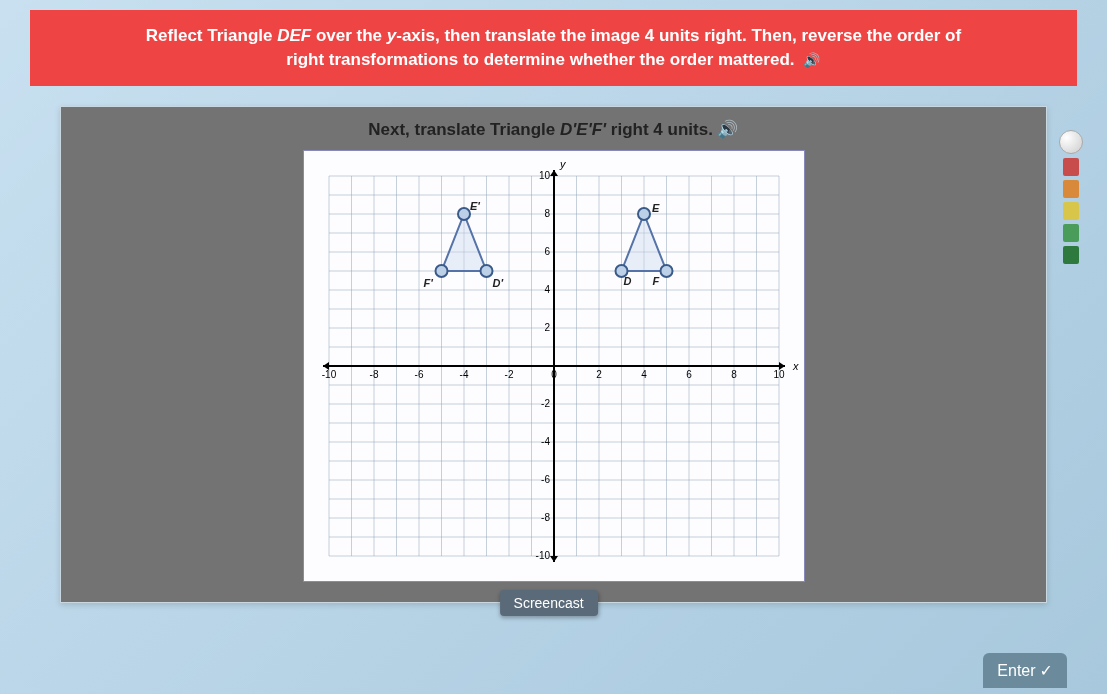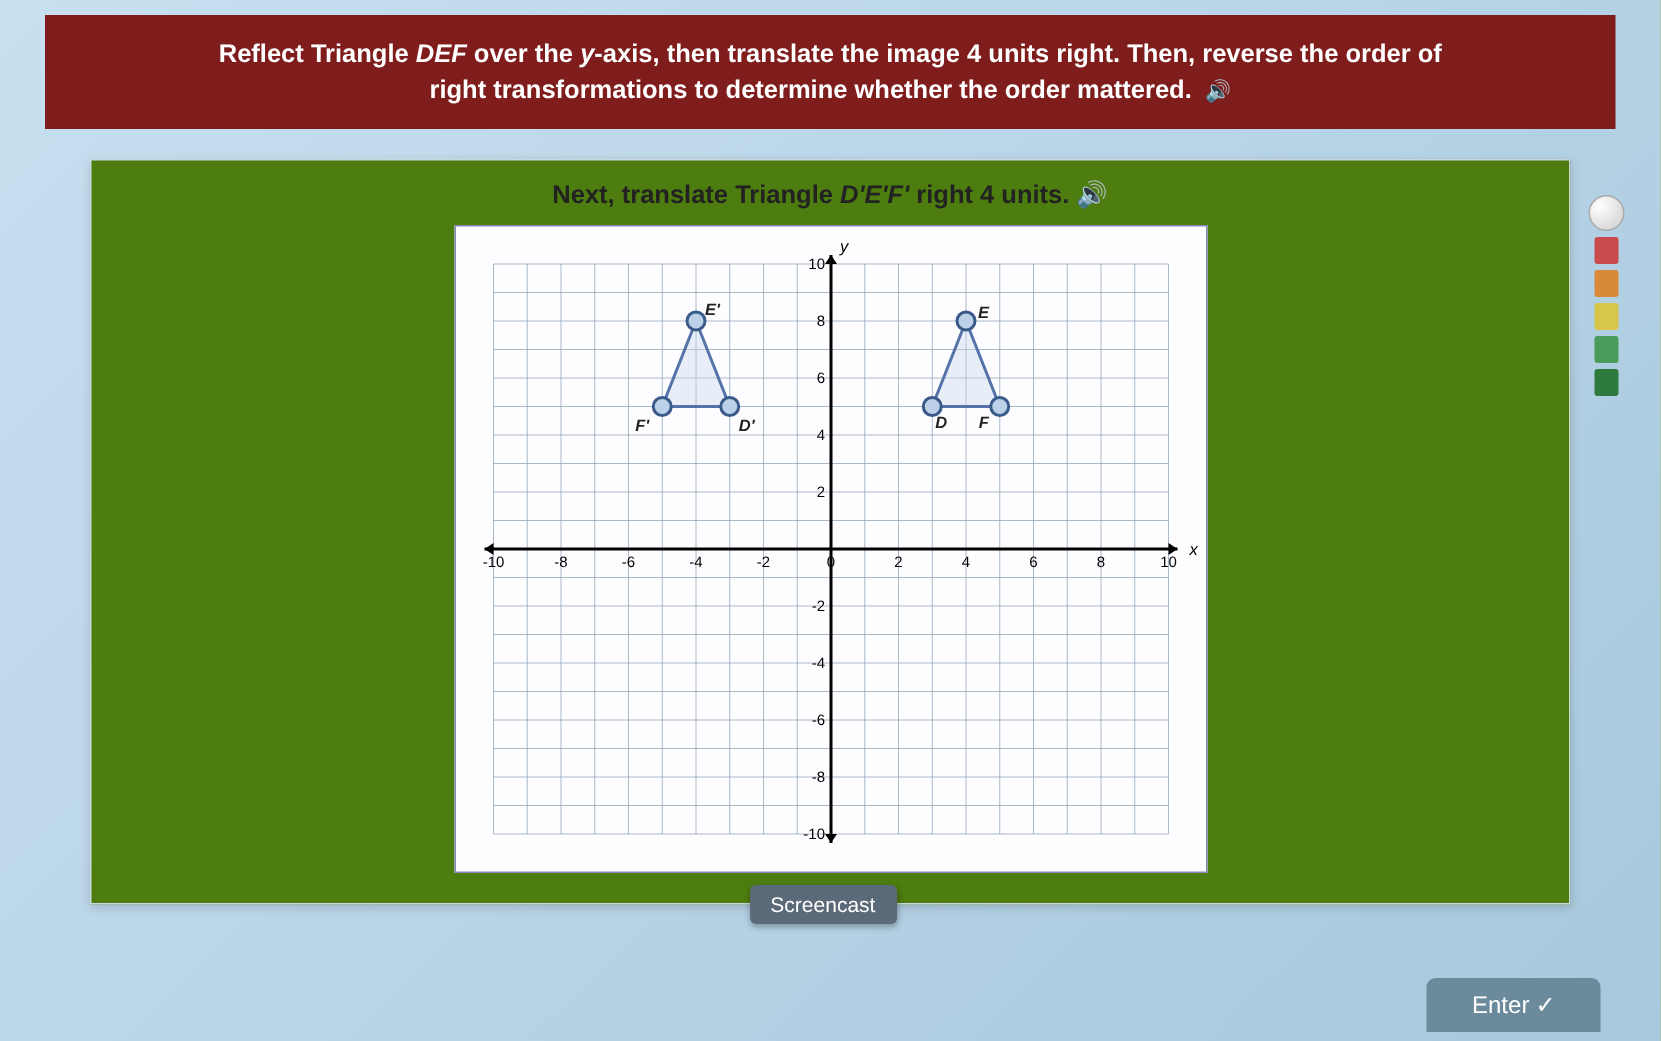--- a/index.html
+++ b/index.html
@@ -6,33 +6,33 @@
     margin: 0;
     padding: 0;
     background: linear-gradient(135deg, #c8e0f0 0%, #a8c8dd 100%);
     font-family: sans-serif;
     width: 1107px;
     height: 694px;
     position: relative;
     overflow: hidden;
   }
   .question-bar {
-    background: #7f1d1d;
+    background: #ef4444;
     color: #fff;
     font-weight: bold;
     padding: 14px 20px;
     margin: 10px 30px 0 30px;
     font-size: 17px;
     text-align: center;
     line-height: 1.4;
   }
   .question-bar .audio { font-size: 14px; margin-left:4px; }
   .italic { font-style: italic; }
   .content-area {
-    background: #4d7c0f;
+    background: #737373;
     margin: 20px 60px 0 60px;
     padding: 12px 0 20px 0;
     border: 1px solid #c9d7e0;
     position: relative;
     box-shadow: 0 2px 6px rgba(0,0,0,0.15);
   }
   .instruction {
     text-align: center;
     font-weight: bold;
     font-size: 17px;
@@ -67,21 +67,21 @@
     font-size:14px;
     box-shadow:0 2px 4px rgba(0,0,0,0.3);
     cursor:pointer;
   }
   .enter-btn {
     position: absolute;
     right: 40px;
     bottom: 6px;
     background: #6b8a9c;
     color:#fff;
-    padding: 8px 30px;
+    padding: 8px 14px;
     border-radius: 6px 6px 0 0;
     font-size: 16px;
     cursor:pointer;
   }
   .enter-btn .chk { margin-left:4px; }
   .gauge {
     position:absolute;
     right: 22px;
     top: 130px;
     width: 28px;

